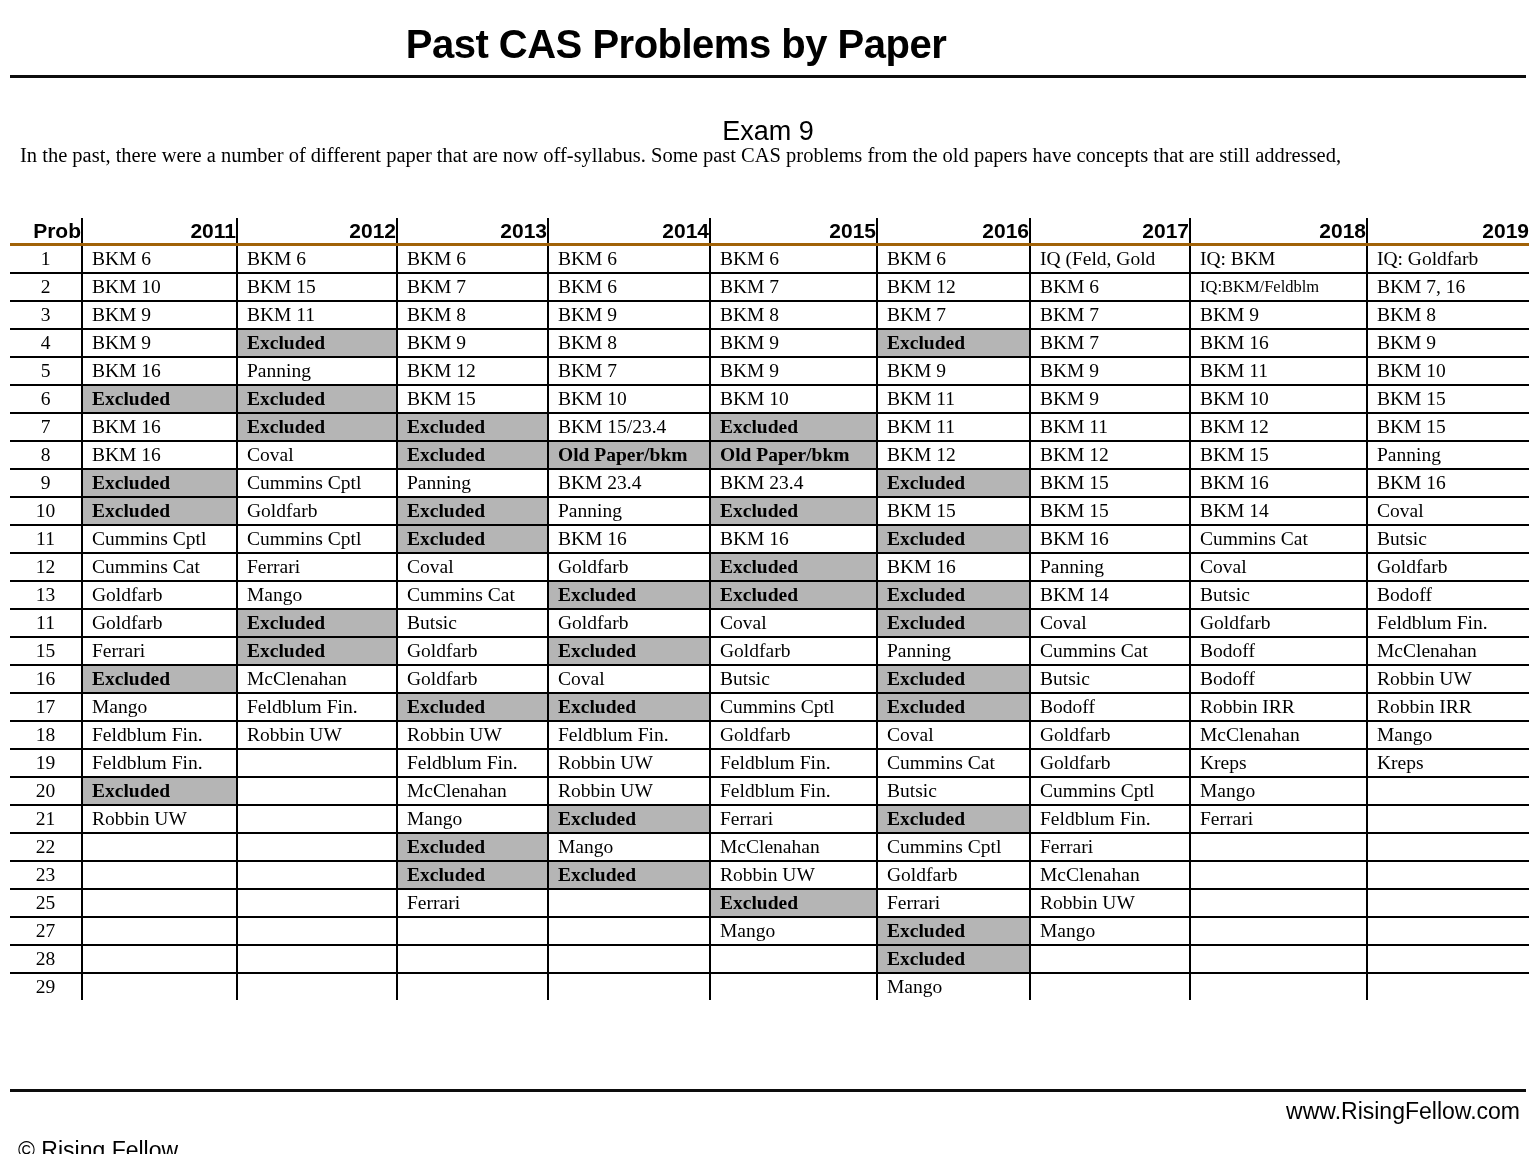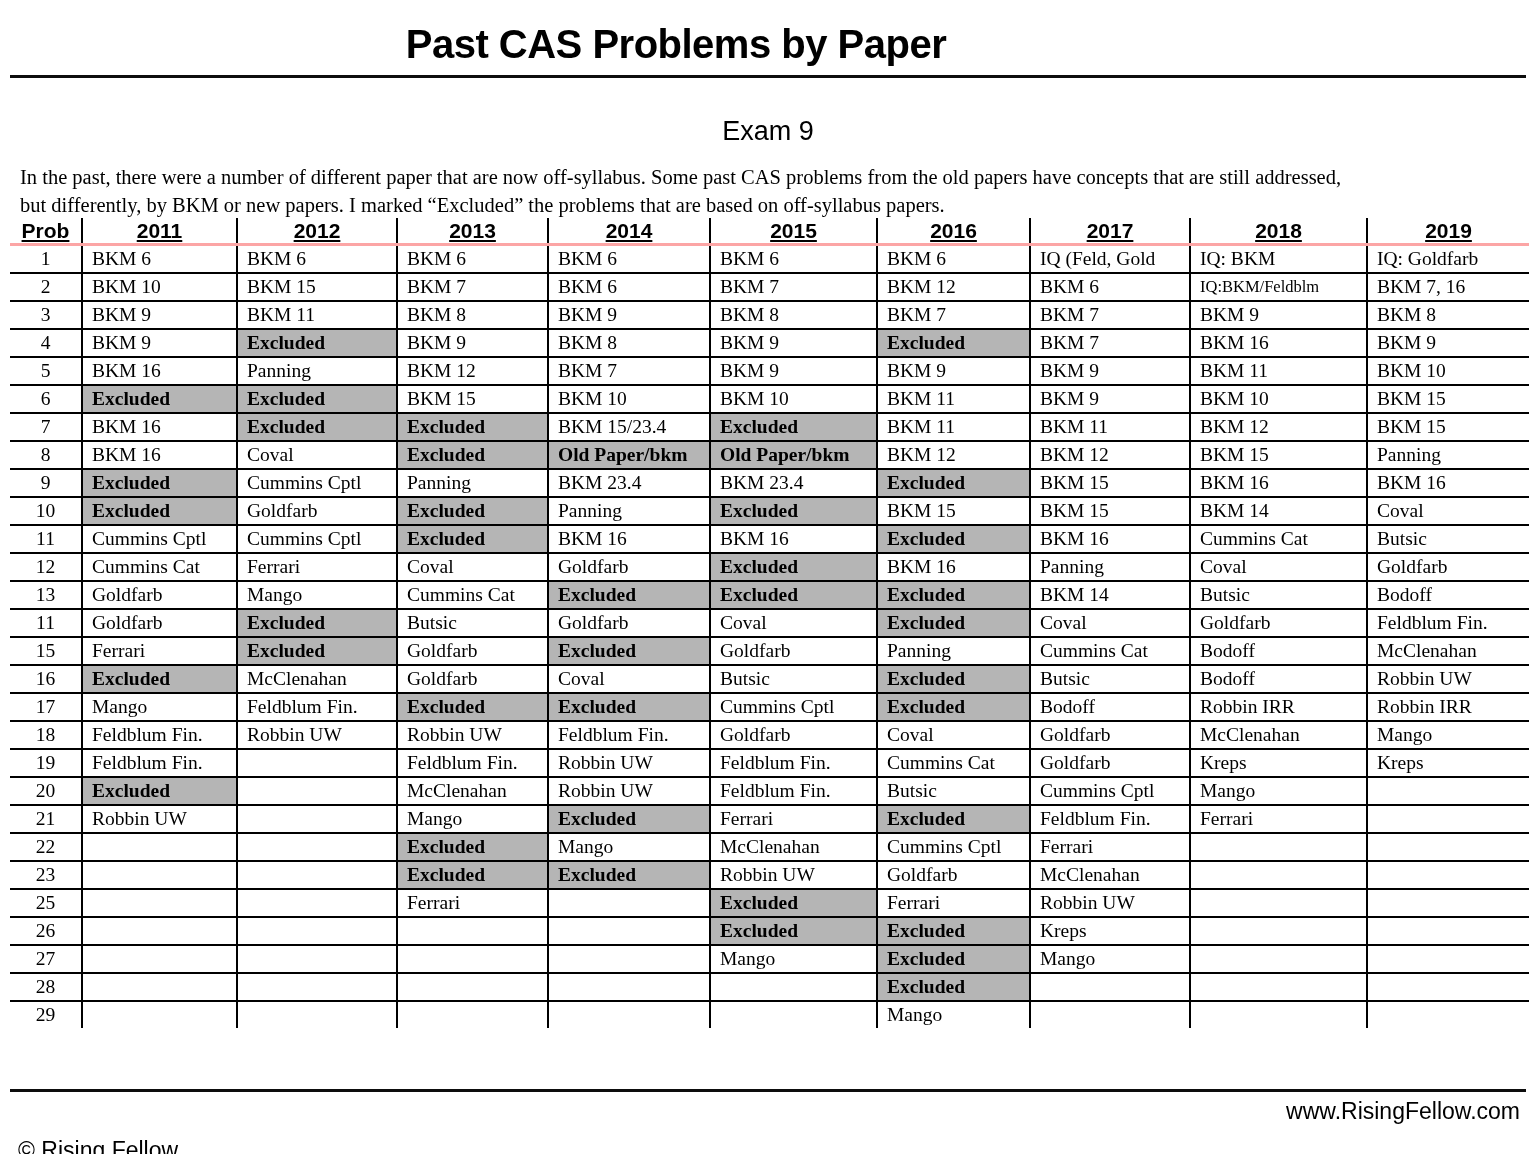--- a/index.html
+++ b/index.html
@@ -14,31 +14,31 @@
   }
   .title-rule {
     position:absolute; top:75px; left:10px; width:1516px; height:3px; background:#0d0d0d;
   }
   .page-subtitle {
     position:absolute; top:84px; left:0; width:1536px; text-align:center;
     font-family:"Liberation Sans", sans-serif; font-size:27px; font-weight:400;margin-top:32px;
   }
   .intro {
     position:absolute; top:141px; left:20px; width:1500px;
-    font-size:20.5px; line-height:28px; white-space:nowrap;margin-top:22px;
+    font-size:20.5px; line-height:28px; white-space:nowrap;
   }
   table.problems {
     position:absolute; top:218px; left:10px;
     border-collapse:collapse; table-layout:fixed; width:1519px;
   }
   table.problems th {
     font-family:"Liberation Sans", sans-serif; font-weight:bold; font-size:21px;
-    text-align:center; vertical-align:middle; height:25px; padding:0;
-    border-bottom:3px solid #fca5a5; border-left:2px solid #000;
-    overflow:hidden; white-space:nowrap;text-decoration:underline;
+    text-align:right; vertical-align:middle; height:25px; padding:0;
+    border-bottom:3px solid #a16207; border-left:2px solid #000;
+    overflow:hidden; white-space:nowrap;
   }
   table.problems th:first-child { border-left:none; }
   table.problems td {
     font-size:19.5px; height:26px; padding:0 2px 0 9px;
     vertical-align:middle; border-top:2px solid #000; border-left:2px solid #000;
     overflow:hidden; white-space:nowrap;
   }
   table.problems td:first-child {
     border-left:none; text-align:center; padding:0;
   }
@@ -60,21 +60,20 @@
 </style>
 </head>
 <body style="--excluded-bg: #b5b5b5;">
 
 <div class="page-title">Past CAS Problems by Paper</div>
 <div class="title-rule"></div>
 <div class="page-subtitle">Exam 9</div>
 
 <div class="intro">
   <div>In the past, there were a number of different paper that are now off-syllabus. Some past CAS problems from the old papers have concepts that are still addressed,</div>
-  <div>but differently, by BKM or new papers. I marked “Excluded” the problems that are based on off-syllabus papers.</div>
 </div>
 
 <table class="problems">
   <colgroup>
     <col style="width:72px">
       <col style="width:155px">
       <col style="width:160px">
       <col style="width:151px">
       <col style="width:162px">
     <col style="width:167px">
@@ -380,32 +379,20 @@
         <td></td>
         <td>Ferrari</td>
         <td></td>
         <td class="excluded">Excluded</td>
         <td>Ferrari</td>
         <td>Robbin UW</td>
         <td></td>
         <td></td>
       </tr>
       <tr>
-        <td>26</td>
-        <td></td>
-        <td></td>
-        <td></td>
-        <td></td>
-        <td class="excluded">Excluded</td>
-        <td class="excluded">Excluded</td>
-        <td>Kreps</td>
-        <td></td>
-        <td></td>
-      </tr>
-      <tr>
         <td>27</td>
         <td></td>
         <td></td>
         <td></td>
         <td></td>
         <td>Mango</td>
         <td class="excluded">Excluded</td>
         <td>Mango</td>
         <td></td>
         <td></td>

